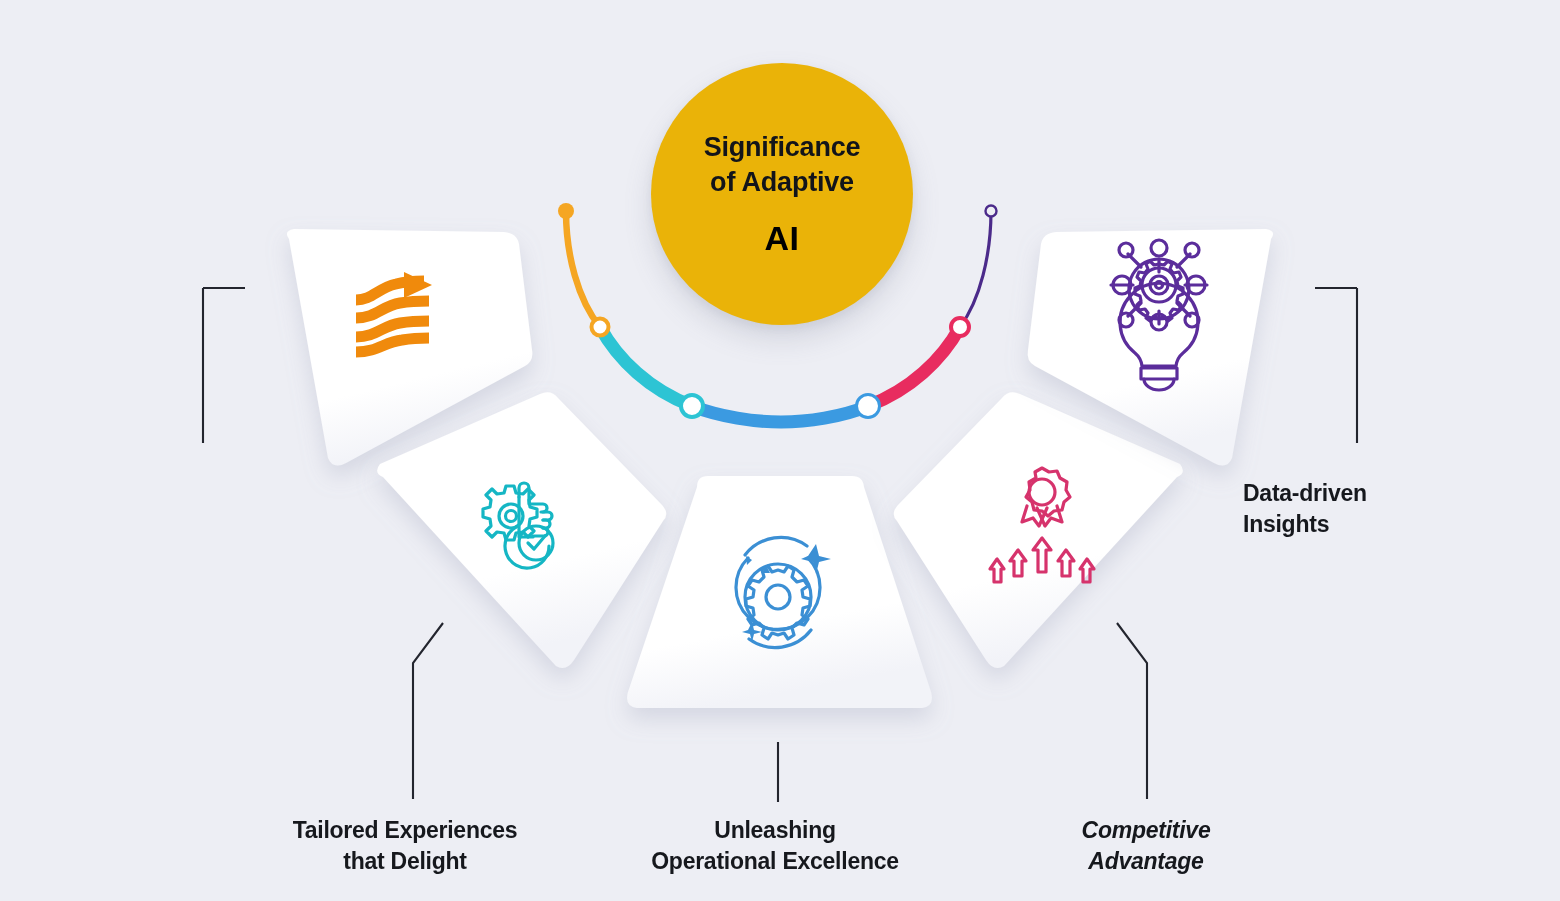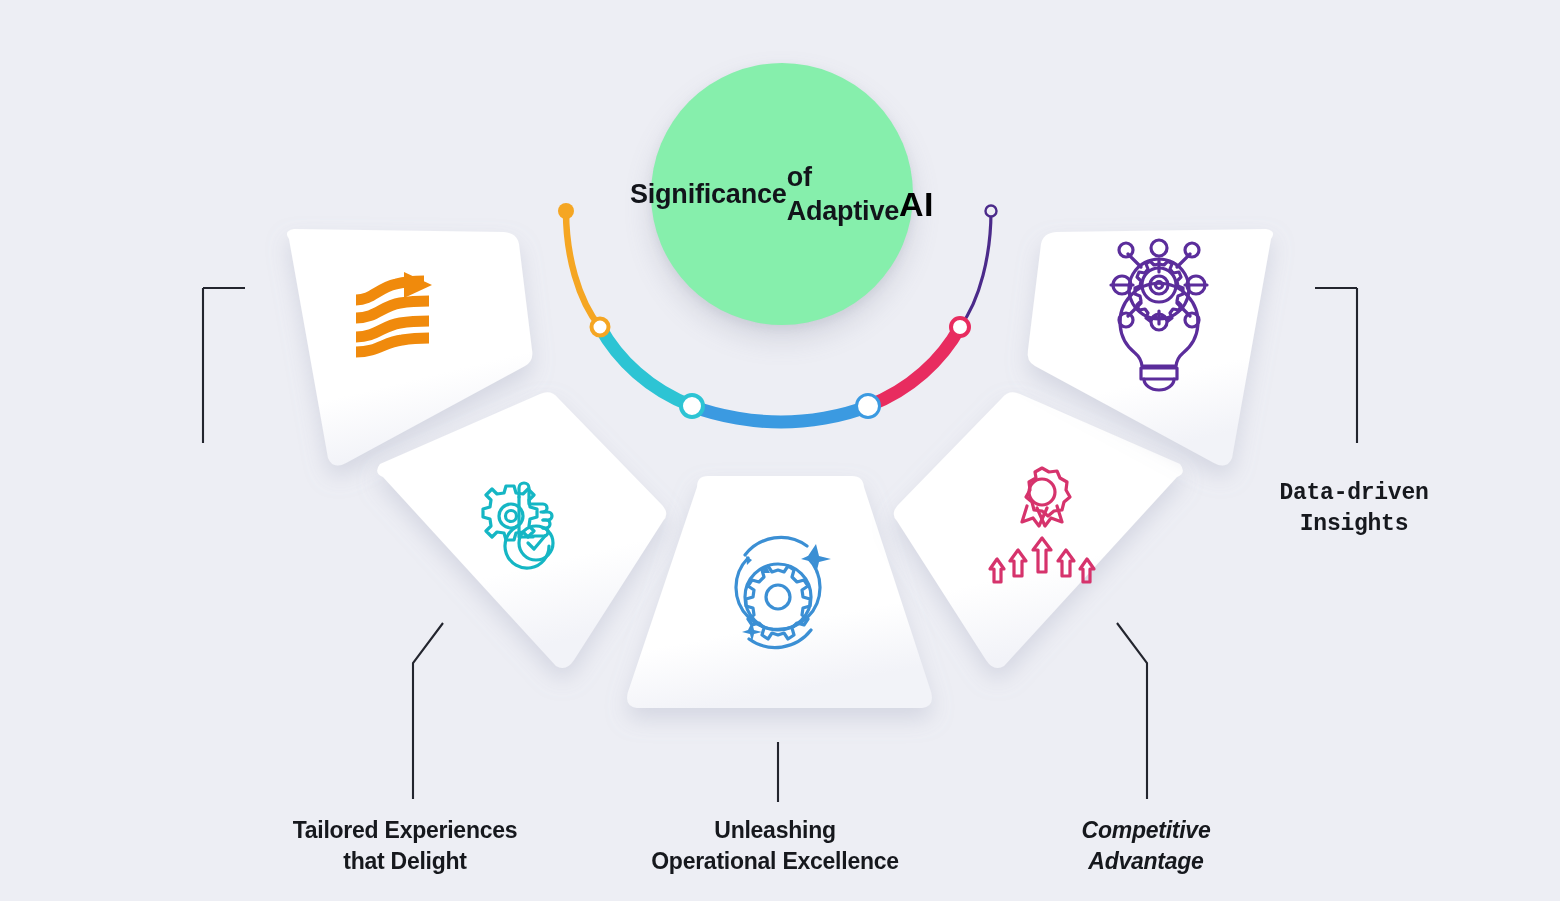--- a/index.html
+++ b/index.html
@@ -12,23 +12,23 @@
   }
   #stage{position:absolute;inset:0;}
   #art{position:absolute;left:0;top:0;width:1560px;height:901px;}
 
   
   .hub{
     position:absolute;
     left:651px;top:63px;
     width:262px;height:262px;
     border-radius:50%;
-    background:#86efac;
+    background:#eab308;
     box-shadow:0 14px 28px rgba(110,115,140,.20), 0 4px 10px rgba(110,115,140,.10);
-    display:flex;flex-direction:row;
+    display:flex;flex-direction:column;
     align-items:center;justify-content:center;
     z-index:6;
   }
   .hub-l1,.hub-l2{
     font-size:27px;font-weight:bold;color:#12141a;
     line-height:1.26;letter-spacing:-0.2px;
   }
   .hub-ai{
     font-size:34px;font-weight:bold;color:#000;
     margin-top:20px;letter-spacing:0.5px;
@@ -38,21 +38,21 @@
   .label{
     position:absolute;
     font-size:23px;font-weight:bold;color:#16181d;
     line-height:1.33;letter-spacing:-0.25px;
     z-index:7;white-space:pre-line;
   }
   .lbl-0{left:60px;top:478px;width:262px;text-align:right;}
   .lbl-1{left:250px;top:815px;width:310px;text-align:center;}
   .lbl-2{left:588px;top:815px;width:374px;text-align:center;}
   .lbl-3{left:1030px;top:815px;width:232px;text-align:center;font-style:italic;}
-  .lbl-4{left:1243px;top:478px;width:222px;text-align:center;font-family:Liberation Mono, monospace;}
+  .lbl-4{left:1243px;top:478px;width:222px;text-align:left;}
 </style>
 </head>
 <body style="background: rgb(237, 238, 244);">
 
 <div id="stage">
 
   <svg id="art" viewBox="0 0 1560 901" xmlns="http://www.w3.org/2000/svg">
     <defs>
       <filter id="cardShadow" x="-40%" y="-40%" width="180%" height="180%">
         <feDropShadow dx="0" dy="11" stdDeviation="11" flood-color="#9aa0b8" flood-opacity="0.30"></feDropShadow>

